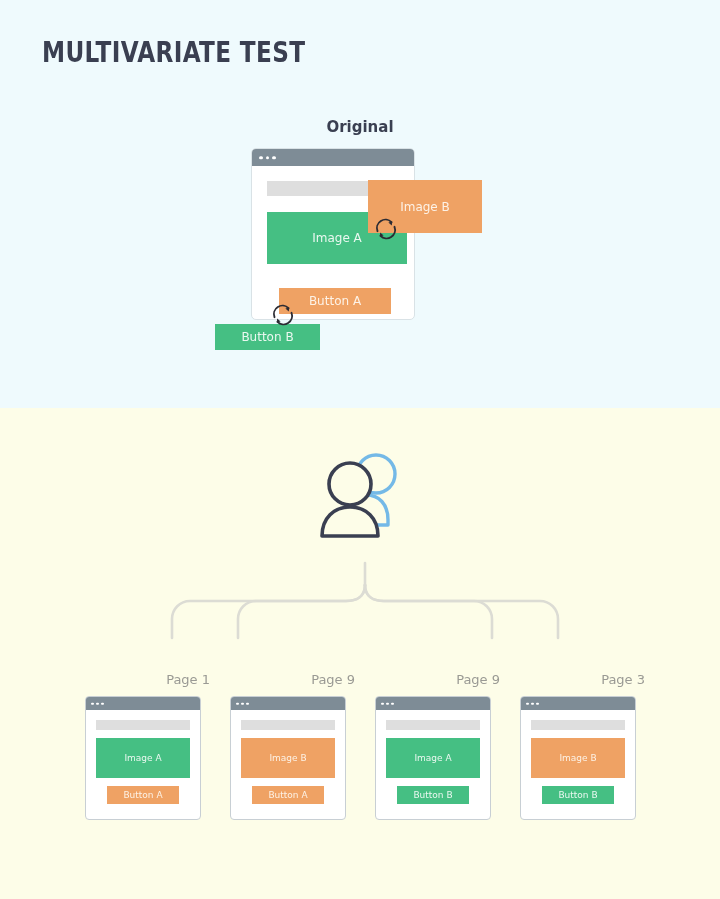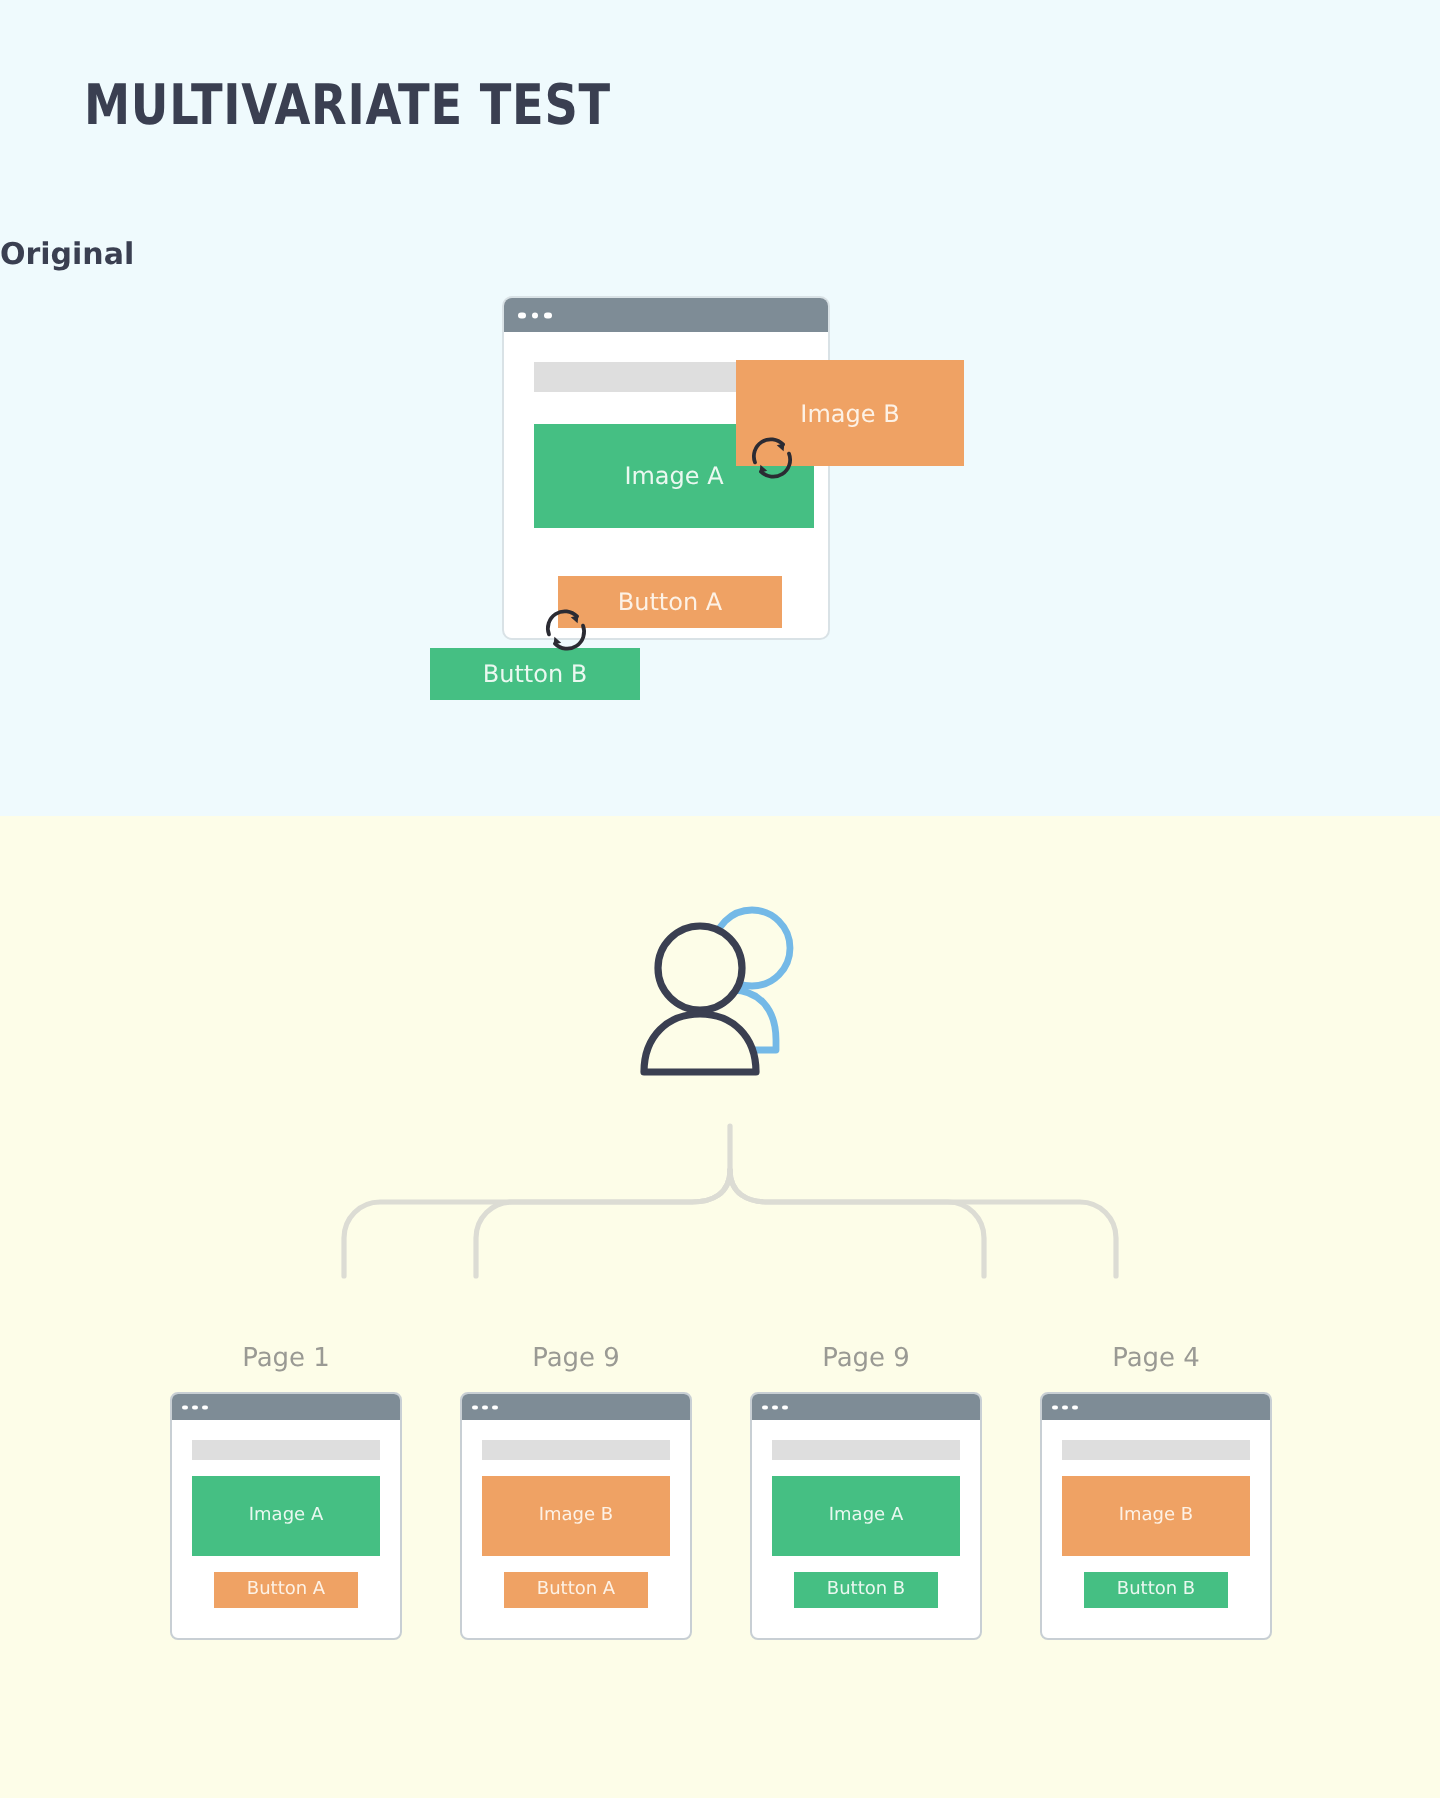--- a/index.html
+++ b/index.html
@@ -41,21 +41,21 @@
     transform: scaleX(0.92);
     transform-origin: left center;
     white-space: nowrap;
   }
 
   
   .original-label {
     position: absolute;
     left: 0; top: 118px;
     width: 720px;
-    text-align: left;
+    text-align: center;
     font-size: 15px;
     font-weight: bold;
     color: #3A3F51;
   }
 
   
   .hero-window {
     position: absolute;
     left: 251px; top: 148px;
     width: 164px; height: 172px;
@@ -159,21 +159,21 @@
   .cards {
     position: absolute;
     left: 0; top: 672px;
     width: 720px;
   }
   .card-slot {
     position: absolute;
     width: 134px;
   }
   .card-label {
-    text-align: center;
+    text-align: right;
     font-size: 13px;
     color: #9A9A94;
     margin-bottom: 9px;
   }
   .mini-window {
     position: relative;
     margin: 0 auto;
     width: 116px; height: 124px;
     background: #FFFFFF;
     border: 1px solid #C8CFD4;
@@ -328,21 +328,21 @@
             <i></i>
           </span>
       </div>
       <div class="mini-graybar"></div>
       <div class="mini-image fill-green">Image A</div>
       <div class="mini-button fill-green">Button B</div>
     </div>
   </div>
 
   <div class="card-slot" style="left:511px;">
-    <div class="card-label">Page 4</div>
+    <div class="card-label">Page 3</div>
     <div class="mini-window">
       <div class="mini-titlebar">
         <span class="mini-dots">
             <i></i>
             <i></i>
             <i></i>
           </span>
       </div>
       <div class="mini-graybar"></div>
       <div class="mini-image fill-orange">Image B</div>

